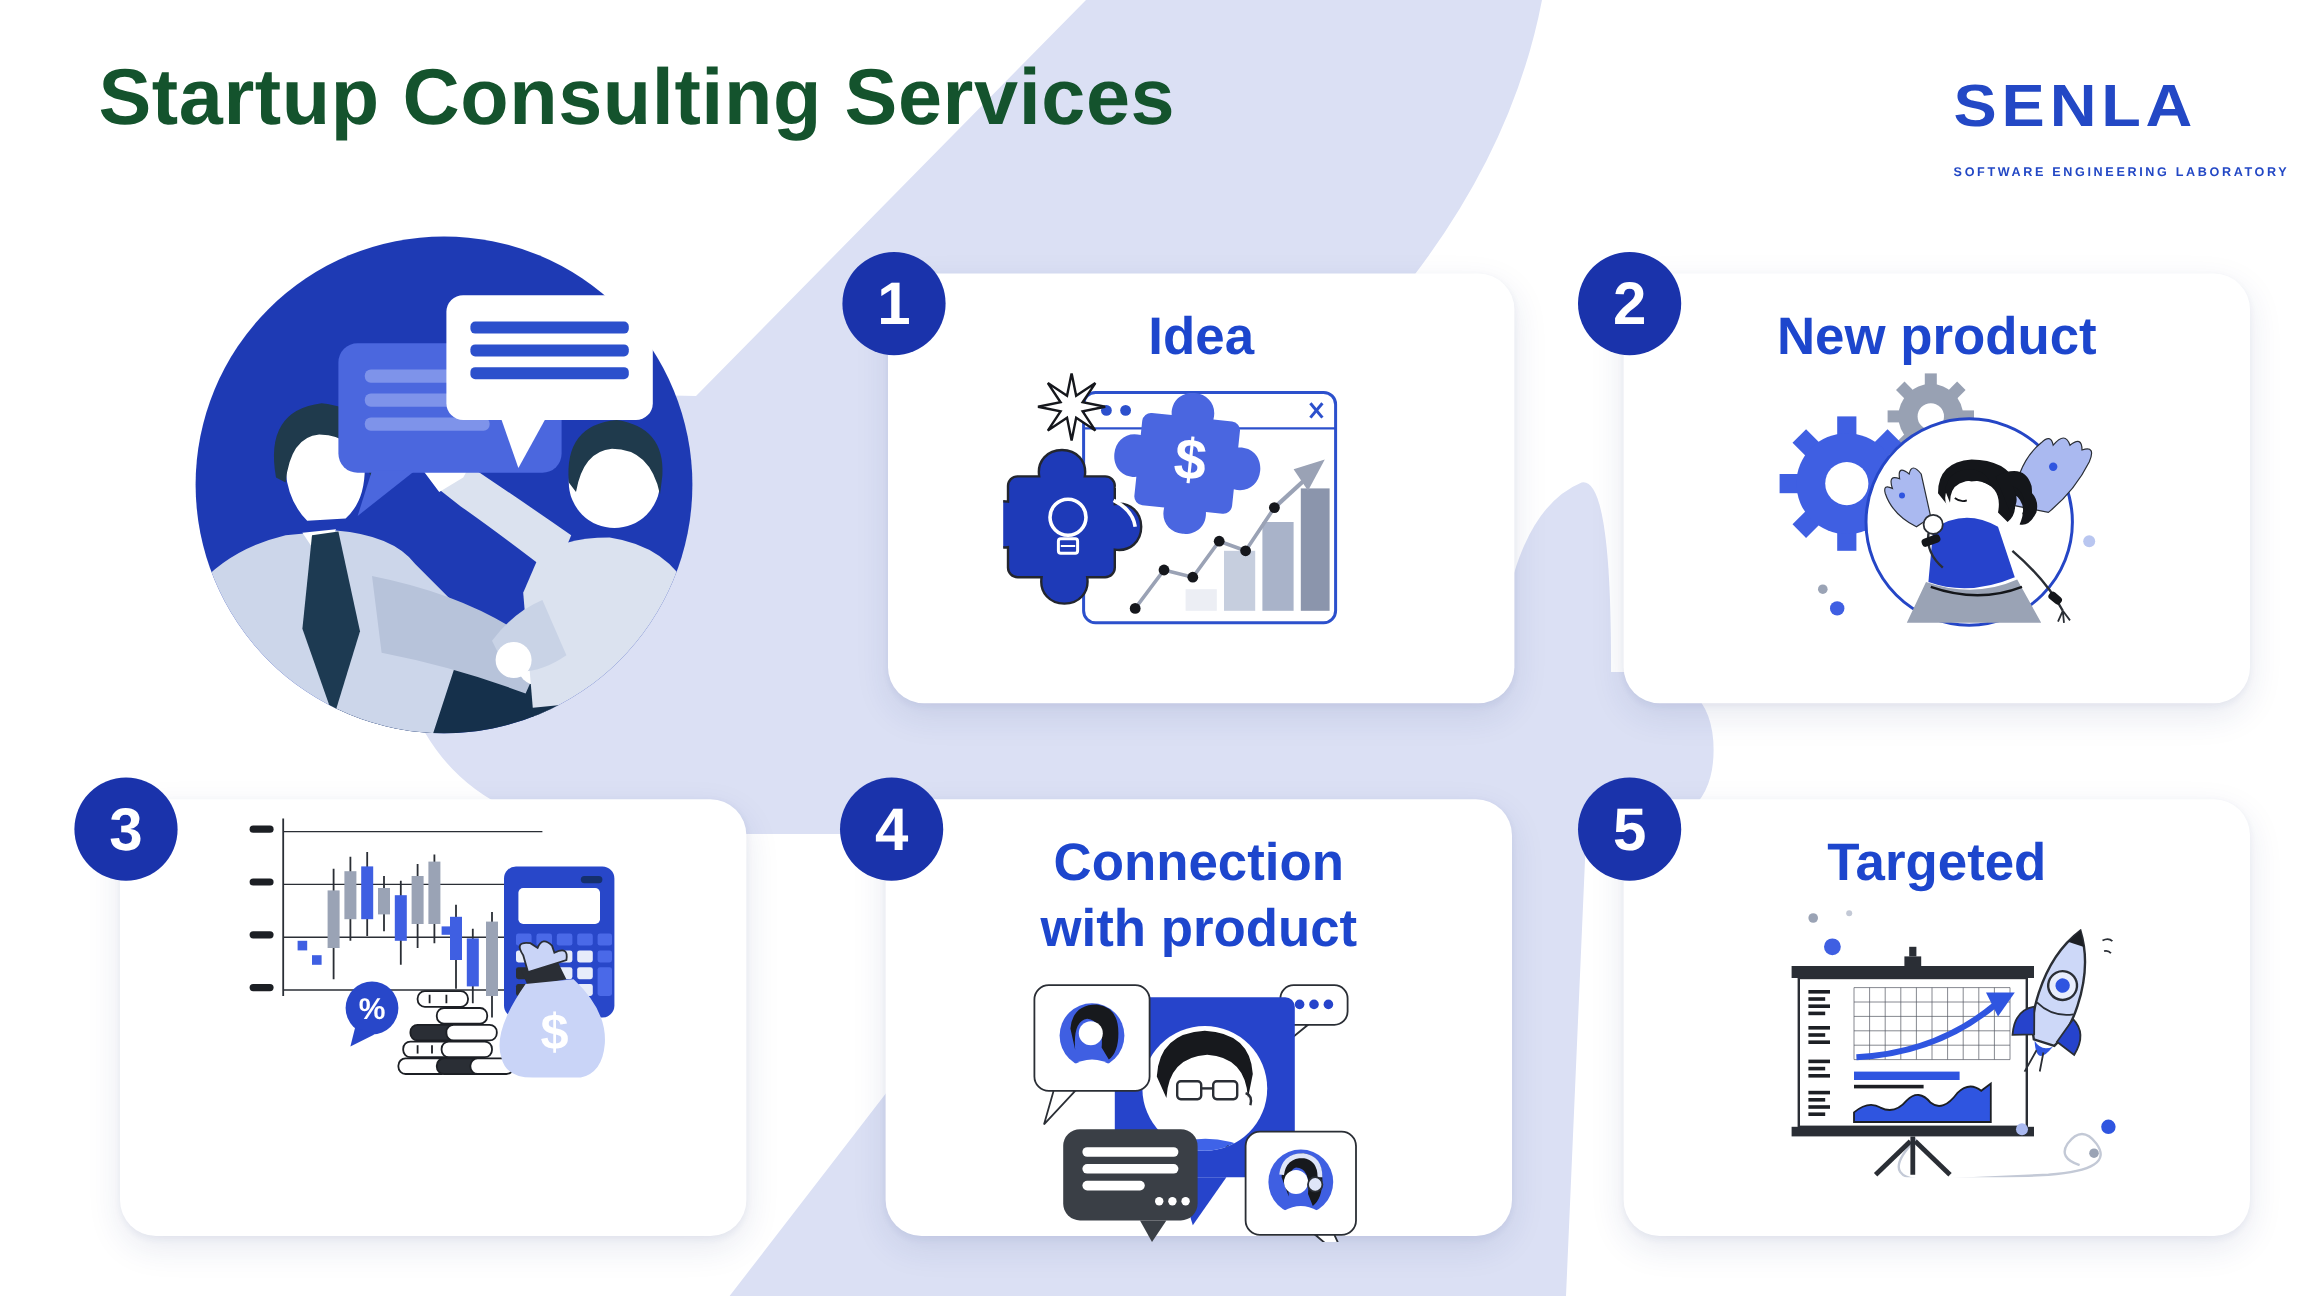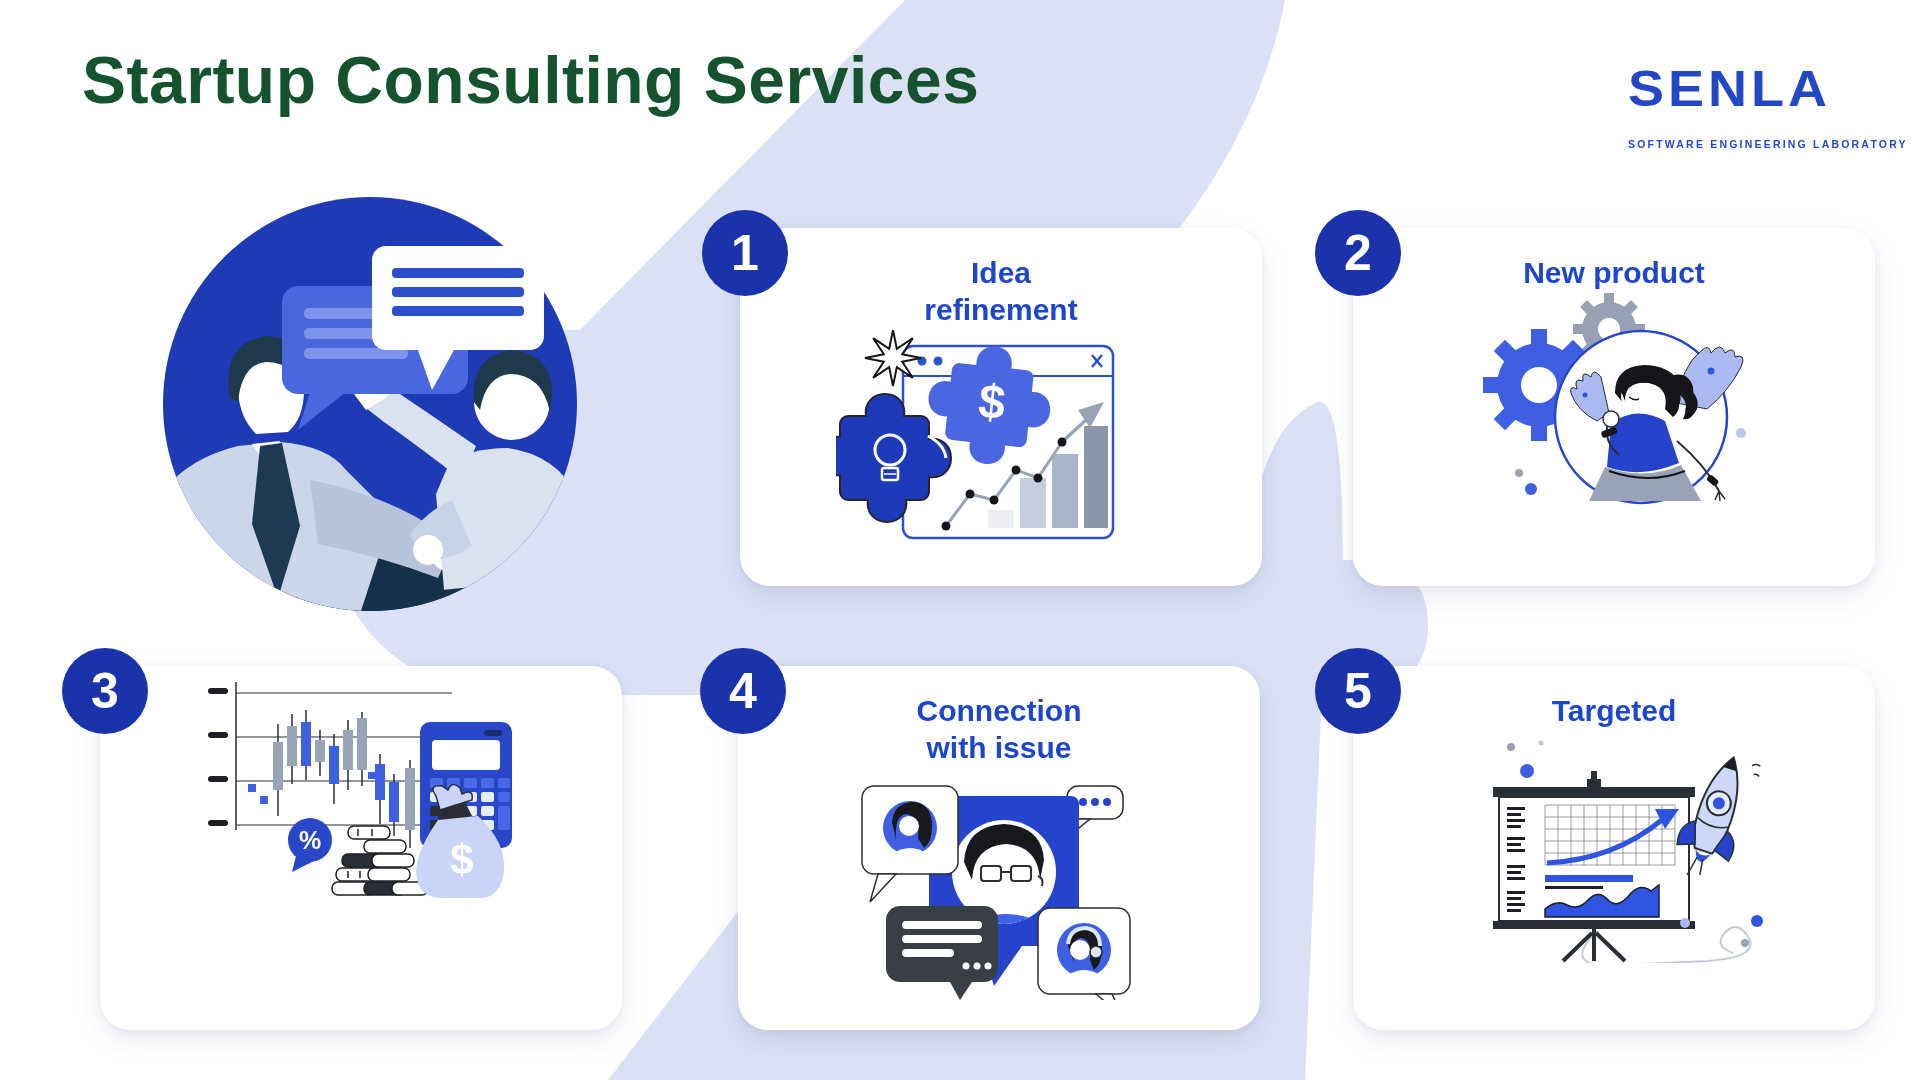--- a/index.html
+++ b/index.html
@@ -30,21 +30,21 @@
   .card.c2{left:1353px;top:228px;height:358px;}
   .card.c3{left:100px;top:666px;height:364px;}
   .card.c4{left:738px;top:666px;height:364px;}
   .card.c5{left:1353px;top:666px;height:364px;}
   .badge{
     position:absolute;left:-38px;top:-18px;width:86px;height:86px;border-radius:50%;
     background:#1a33ab;color:#ffffff;display:flex;align-items:center;justify-content:center;
     font-size:50px;font-weight:bold;z-index:4;
   }
   .card-title{
-    margin-top:26px;text-align:center;color:#1d46cd;font-size:30px;font-weight:bold;line-height:1.24;
+    margin-top:26px;text-align:center;color:#1d46cd;font-size:44px;font-weight:bold;line-height:1.24;
   }
   .card-title span{display:block;}
   .illus{display:block;margin:2px auto 0;}
 </style>
 </head>
 <body>
 
 <svg class="bg-swoosh" width="1920" height="1080" viewBox="0 0 1920 1080" aria-hidden="true">
   <path fill="#dbe0f4" d="
     M 905,0 L 1285,0
@@ -110,21 +110,20 @@
     <path d="M258,156 L294,156 L272,196 Z" fill="#ffffff"></path>
   </g>
 </svg>
 
 <div class="card c1">
   <div class="badge">
       <span>1</span>
     </div>
   <div class="card-title">
     <span>Idea</span>
-    <span>refinement</span>
   </div>
   <svg class="illus" width="330" height="226" viewBox="0 0 330 226">
     <g>
       <rect x="67" y="16" width="210" height="192" rx="10" fill="#ffffff" stroke="#2c50cc" stroke-width="2.5"></rect>
       <line x1="67" y1="46" x2="277" y2="46" stroke="#2c50cc" stroke-width="2"></line>
       <circle cx="86" cy="31" r="4.5" fill="#2c50cc"></circle>
         <circle cx="102" cy="31" r="4.5" fill="#2c50cc"></circle>
       <g stroke="#2c50cc" stroke-width="2.5">
         <line x1="256" y1="25" x2="266" y2="37"></line>
           <line x1="266" y1="25" x2="256" y2="37"></line>
@@ -330,21 +329,21 @@
     </g>
   </svg>
 </div>
 
 <div class="card c4">
   <div class="badge">
       <span>4</span>
     </div>
   <div class="card-title">
     <span>Connection</span>
-    <span>with issue</span>
+    <span>with product</span>
   </div>
   <svg class="illus" width="330" height="232" viewBox="0 0 330 232">
     <defs>
         <clipPath id="manClip">
           <circle cx="170" cy="104" r="52"></circle>
         </clipPath>
       </defs>
     <g>
       <rect x="233" y="18" width="56" height="33" rx="11" fill="#ffffff" stroke="#2a2e35" stroke-width="1.5"></rect>
       <circle cx="249" cy="34" r="4" fill="#2644cb"></circle>

